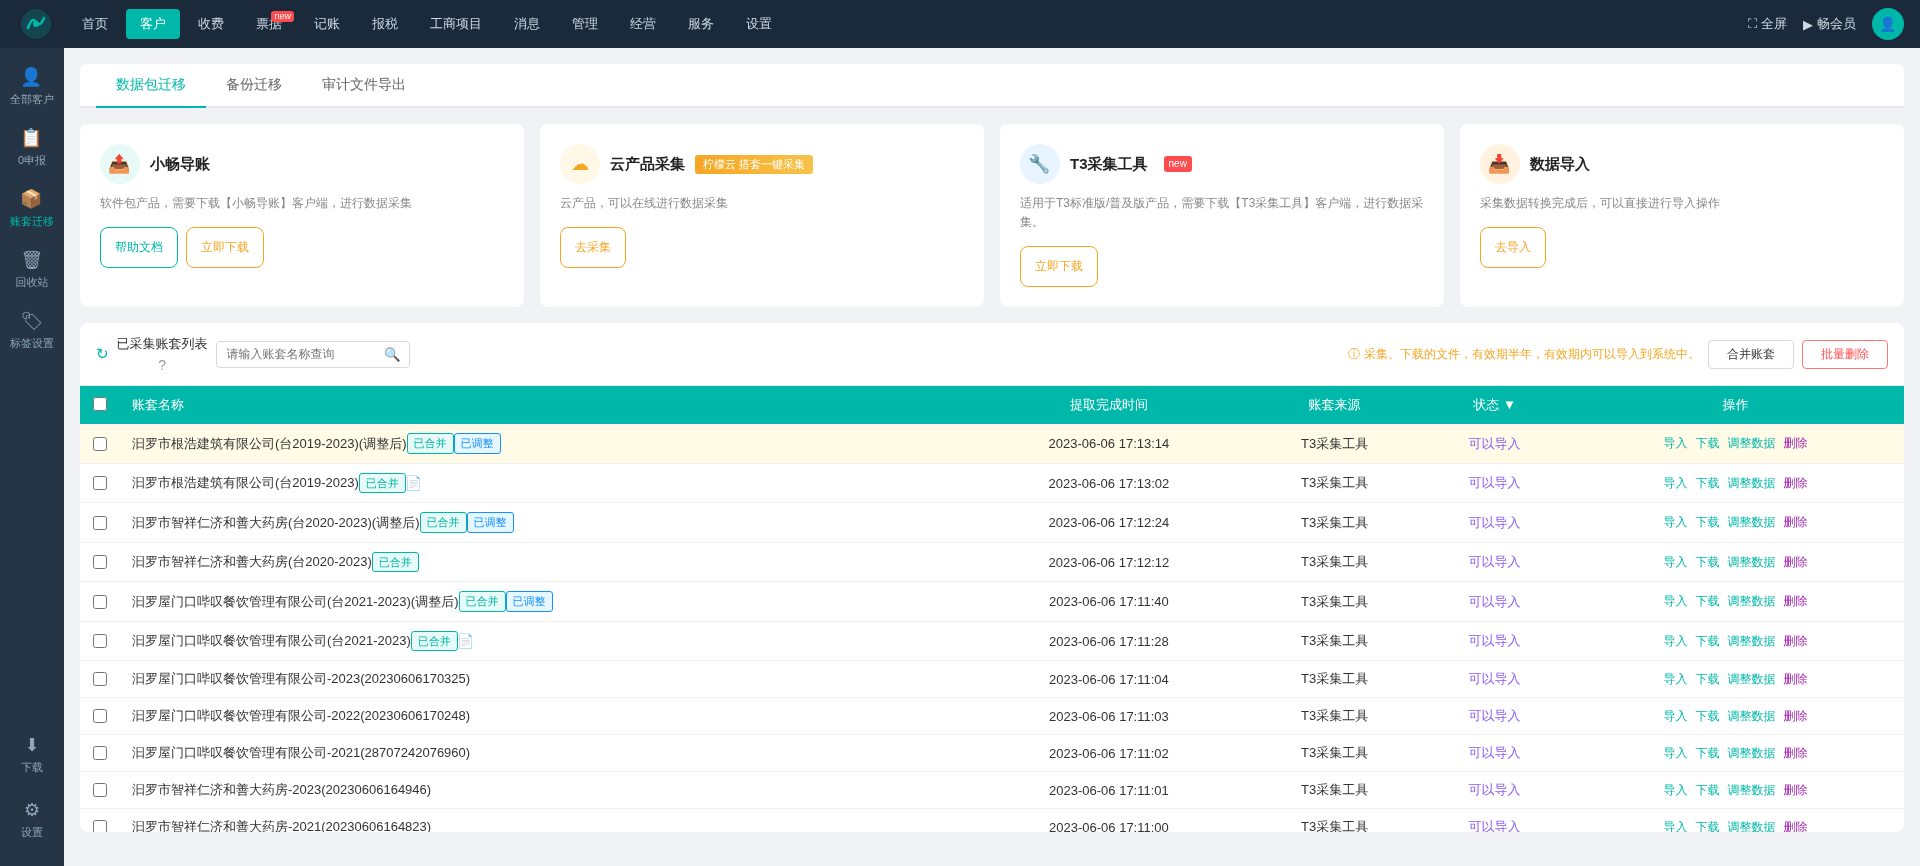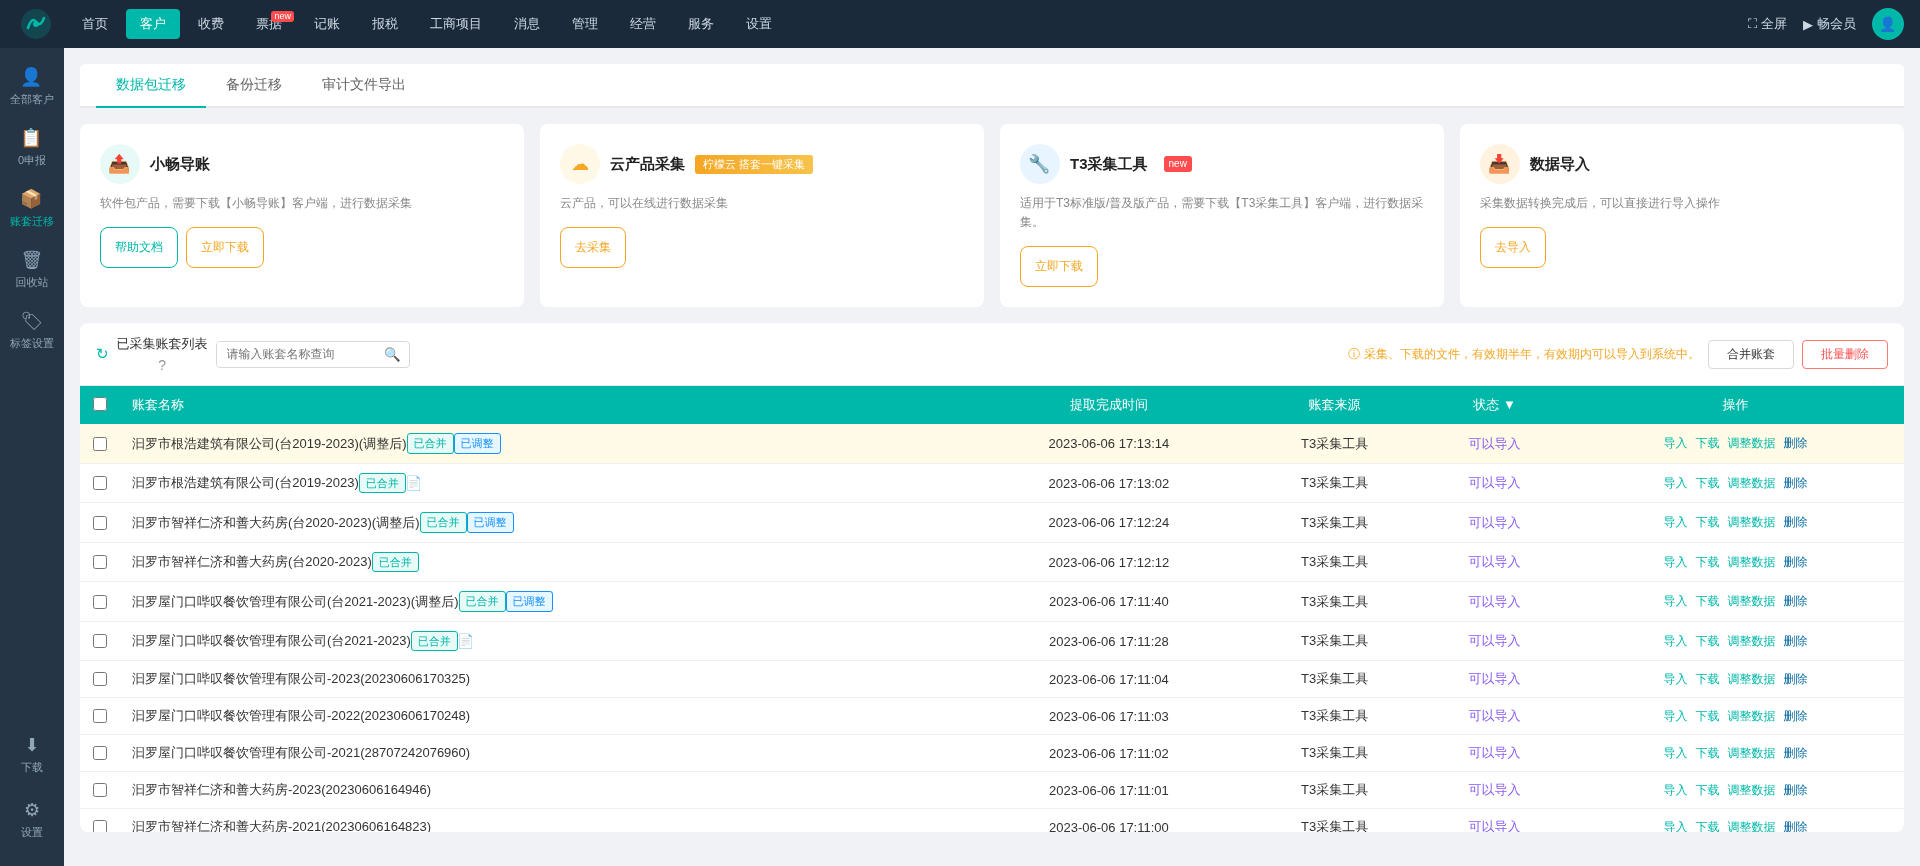--- a/index.html
+++ b/index.html
@@ -267,21 +267,21 @@
     .tag.teal { background: #e8faf8; color: #00b8a9; border: 1px solid #00b8a9; }
     .tag.blue { background: #e6f7ff; color: #1890ff; border: 1px solid #1890ff; }
     .file-icon { color: #999; font-size: 14px; }
     .status-ok { color: #8b5cf6; font-family: Liberation Mono, monospace; }
     .action-link {
       color: #00b8a9;
       cursor: pointer;
       font-size: 12px;
       padding: 0 4px;
     }
-    .action-link.red { color: #0369a1; }
+    .action-link.red { color: #a21caf; }
     .checkbox-cell { display: flex; align-items: center; justify-content: center; }
     input[type="checkbox"] { width: 14px; height: 14px; cursor: pointer; accent-color: #00b8a9; }
 
     
     .table-wrapper { overflow-y: auto; max-height: calc(100vh - 420px); }
   </style>
 </head>
 <body>
 
 <nav class="top-nav">

